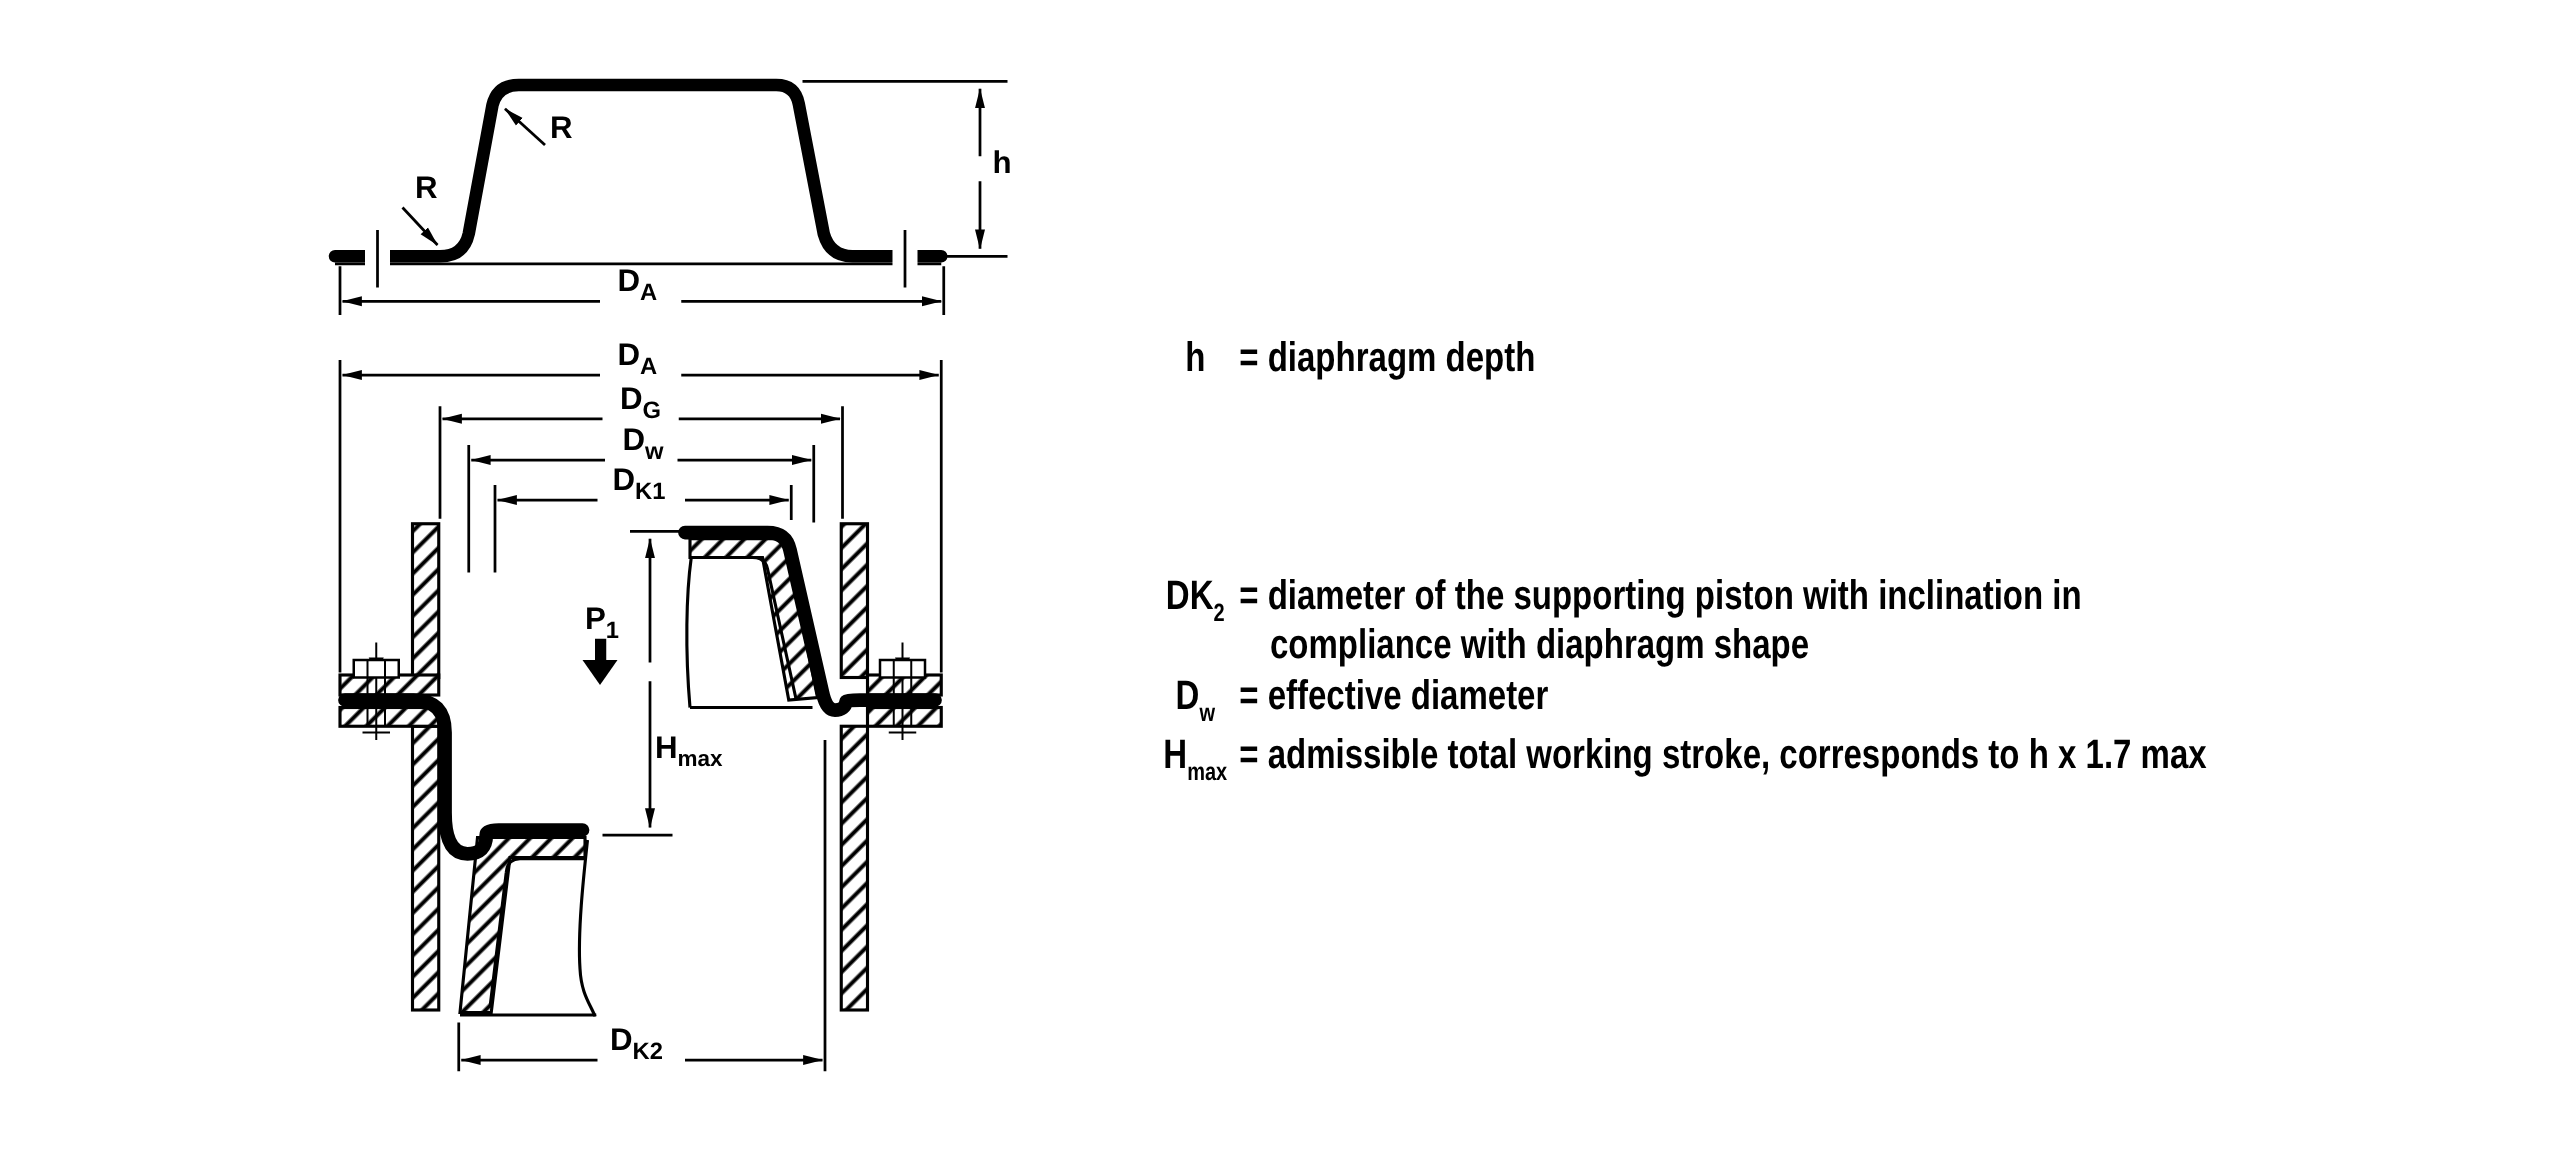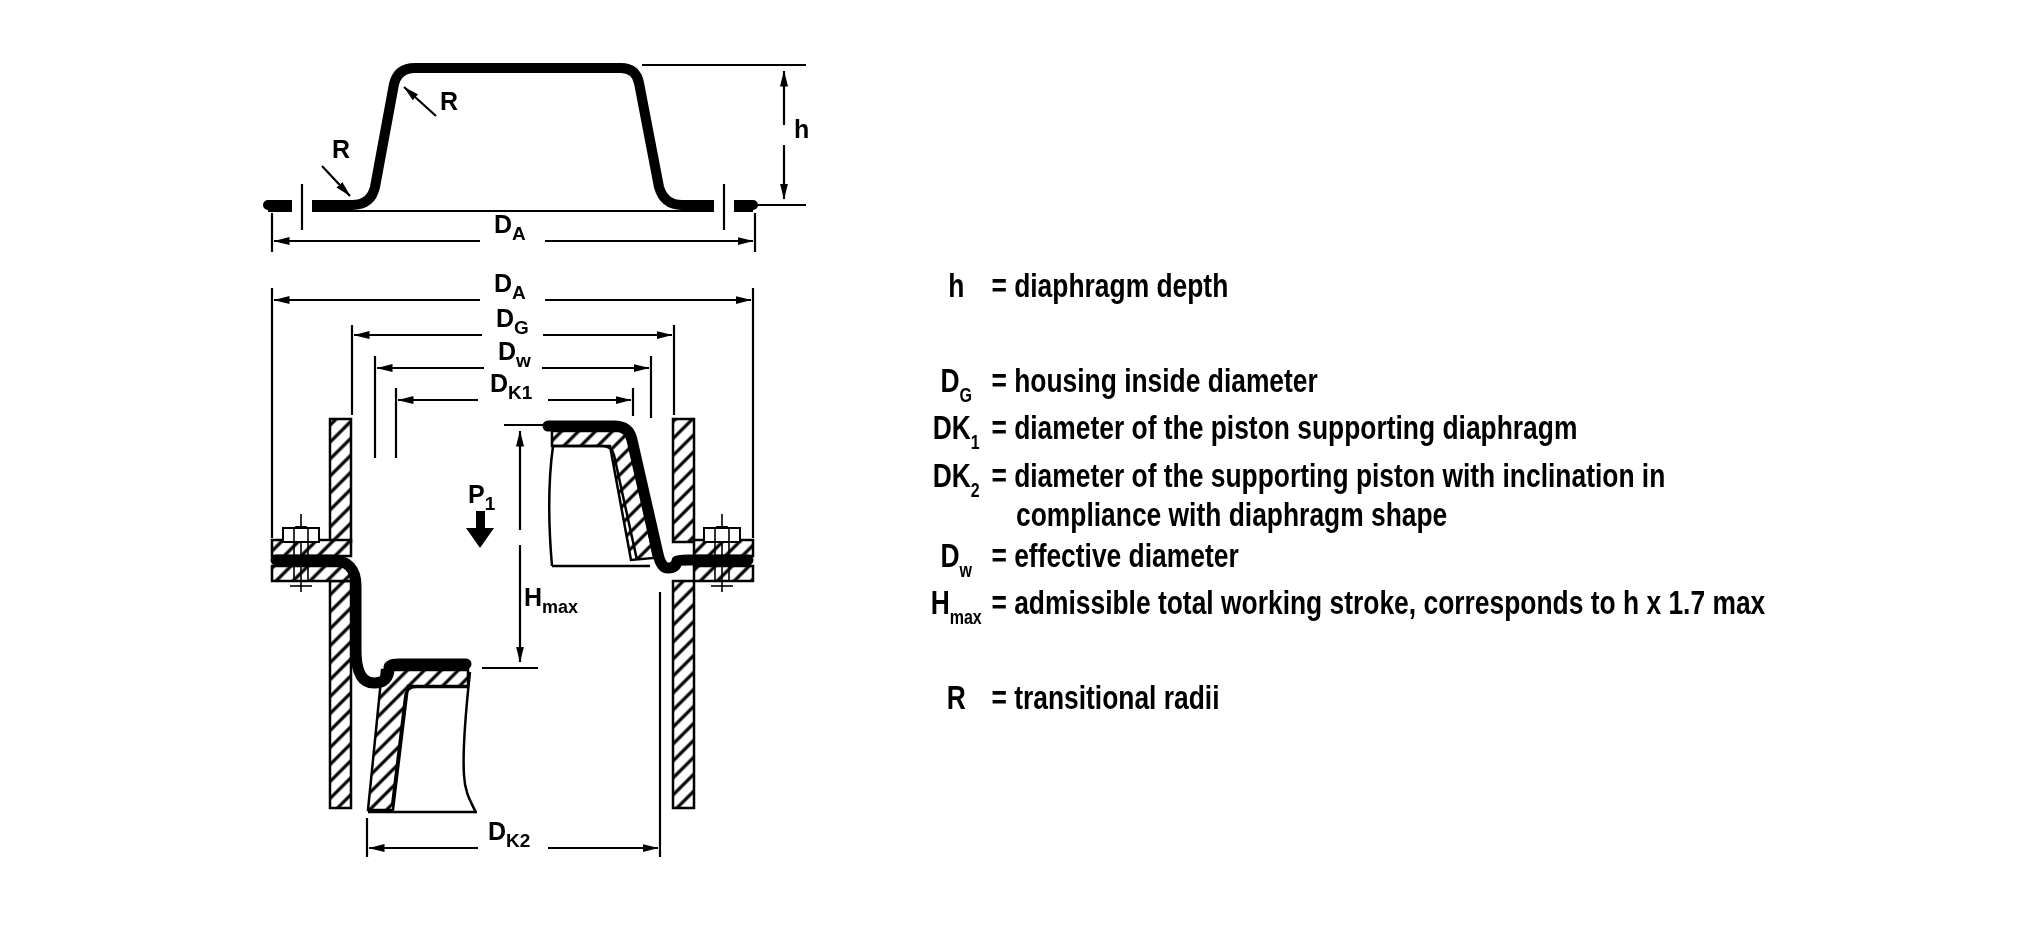--- a/index.html
+++ b/index.html
@@ -175,43 +175,34 @@
     </g>
   </svg>
 
   <div class="legend">
 
     <div class="lrow" style="top:267px">
       <span class="cond"><span class="lsym-cell"><span>h</span><span class="lsub"></span></span><span>= diaphragm depth</span></span>
     </div>
 
 
-    <div class="lrow" style="top:362px">
-      <span class="cond"><span class="lsym-cell"><span>D</span><span class="lsub">G</span></span><span>= housing inside diameter</span></span>
-    </div>
-
-    <div class="lrow" style="top:409px">
-      <span class="cond"><span class="lsym-cell"><span>DK</span><span class="lsub">1</span></span><span>= diameter of the piston supporting diaphragm</span></span>
-    </div>
+
 
     <div class="lrow" style="top:457px">
       <span class="cond"><span class="lsym-cell"><span>DK</span><span class="lsub">2</span></span><span>= diameter of the supporting piston with inclination in</span></span>
     </div>
 
     <div class="lrow cont" style="top:496px">
       <span class="cond"><span>compliance with diaphragm shape</span></span>
     </div>
 
     <div class="lrow" style="top:537px">
       <span class="cond"><span class="lsym-cell"><span>D</span><span class="lsub">w</span></span><span>= effective diameter</span></span>
     </div>
 
     <div class="lrow" style="top:584px">
       <span class="cond"><span class="lsym-cell"><span>H</span><span class="lsub">max</span></span><span>= admissible total working stroke, corresponds to h x 1.7 max</span></span>
     </div>
 
 
-    <div class="lrow" style="top:679px">
-      <span class="cond"><span class="lsym-cell"><span>R</span><span class="lsub"></span></span><span>= transitional radii</span></span>
-    </div>
 
   </div>
 </div>
 
 </body></html>

